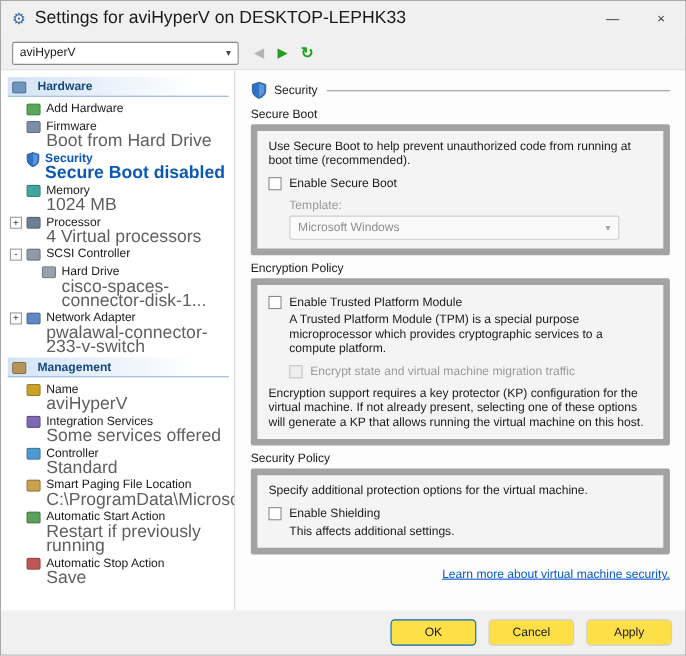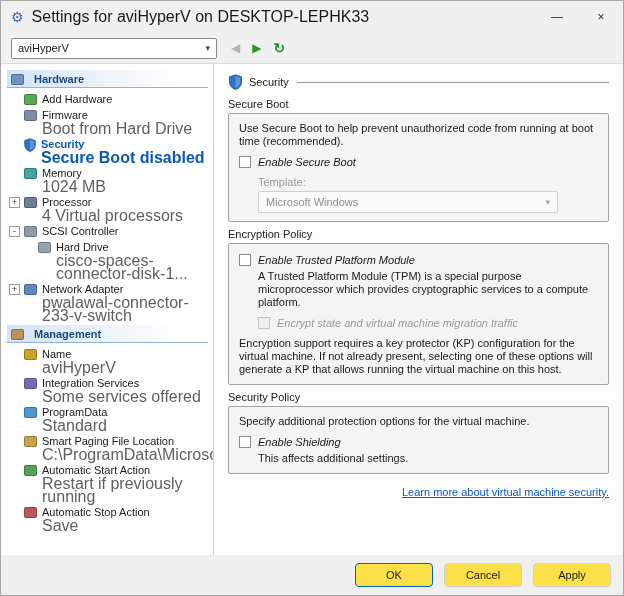--- a/index.html
+++ b/index.html
@@ -57,24 +57,24 @@
   .i-page { background:#caa24b; } .i-start { background:#58a058; }
   .i-stop { background:#c05555; }
 
   
   .main { flex:1; min-width:0; padding:10px 14px 6px 14px; background:#fdfdfd; overflow:hidden; }
   .sec-header { display:flex; align-items:center; margin-bottom:8px; }
   .sec-header .sec-title { margin-left:6px; }
   .sec-header .hline { flex:1; height:1px; background:#9a9a9a; margin-left:8px; }
 
   .gtitle { margin:6px 0 3px 0; color:#1a1a1a; }
-  .groupbox { border:1px solid #a3a3a3; background:#f4f4f4; border-radius:2px; padding:8px 10px; margin-bottom:6px; }
+  .groupbox { border:6px solid #a3a3a3; background:#f4f4f4; border-radius:2px; padding:8px 10px; margin-bottom:6px; }
   .desc { line-height:13px; margin-bottom:8px; }
   .desc.last { margin-bottom:0; }
-  .cbrow { display:flex; align-items:flex-start; margin:2px 0 8px 0;font-style:italic; }
+  .cbrow { display:flex; align-items:flex-start; margin:2px 0 8px 0; }
   .cbrow.nomb { margin-bottom:4px; }
   .cb { width:12px; height:12px; flex:none; border:1px solid #8a8a8a; background:#fff; margin-right:7px; }
   .cb.dis { border-color:#c2c2c2; background:#efefef; }
   .cblabel.dis { color:#9a9a9a; }
   .indent { margin-left:19px; }
   .dis-label { color:#9a9a9a; margin:2px 0 3px 0; }
   .dropdown { width:300px; height:22px; border:1px solid #cdcdcd; background:#fafafa; color:#8f8f8f;
               display:flex; align-items:center; justify-content:space-between; padding:0 7px; border-radius:2px; }
   .dropdown .ddch { font-size:9px; color:#a5a5a5; }
 
@@ -215,21 +215,21 @@
         <div>
           <div class="tl">Integration Services</div>
           <div class="ts">Some services offered</div>
         </div>
       </div>
 
       <div class="trow">
         <span class="exp-sp"></span>
         <span class="ticon i-chk"></span>
         <div>
-          <div class="tl">ProgramData</div>
+          <div class="tl">Controller</div>
           <div class="ts">Standard</div>
         </div>
       </div>
 
       <div class="trow">
         <span class="exp-sp"></span>
         <span class="ticon i-page"></span>
         <div>
           <div class="tl">Smart Paging File Location</div>
           <div class="ts">C:\ProgramData\Microsoft\Windo...</div>

